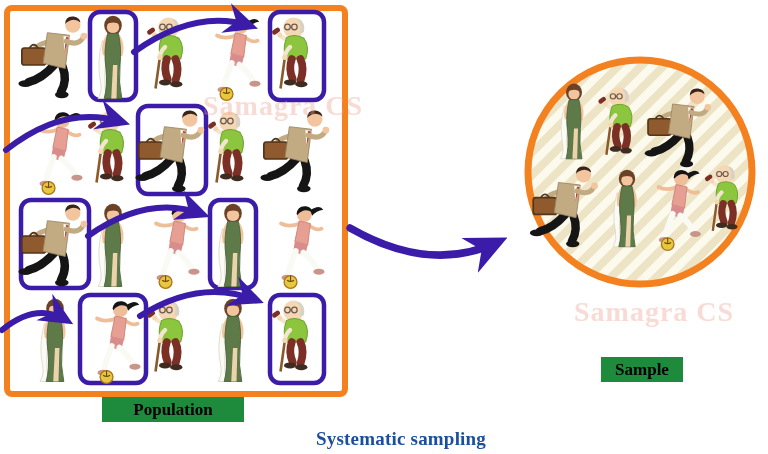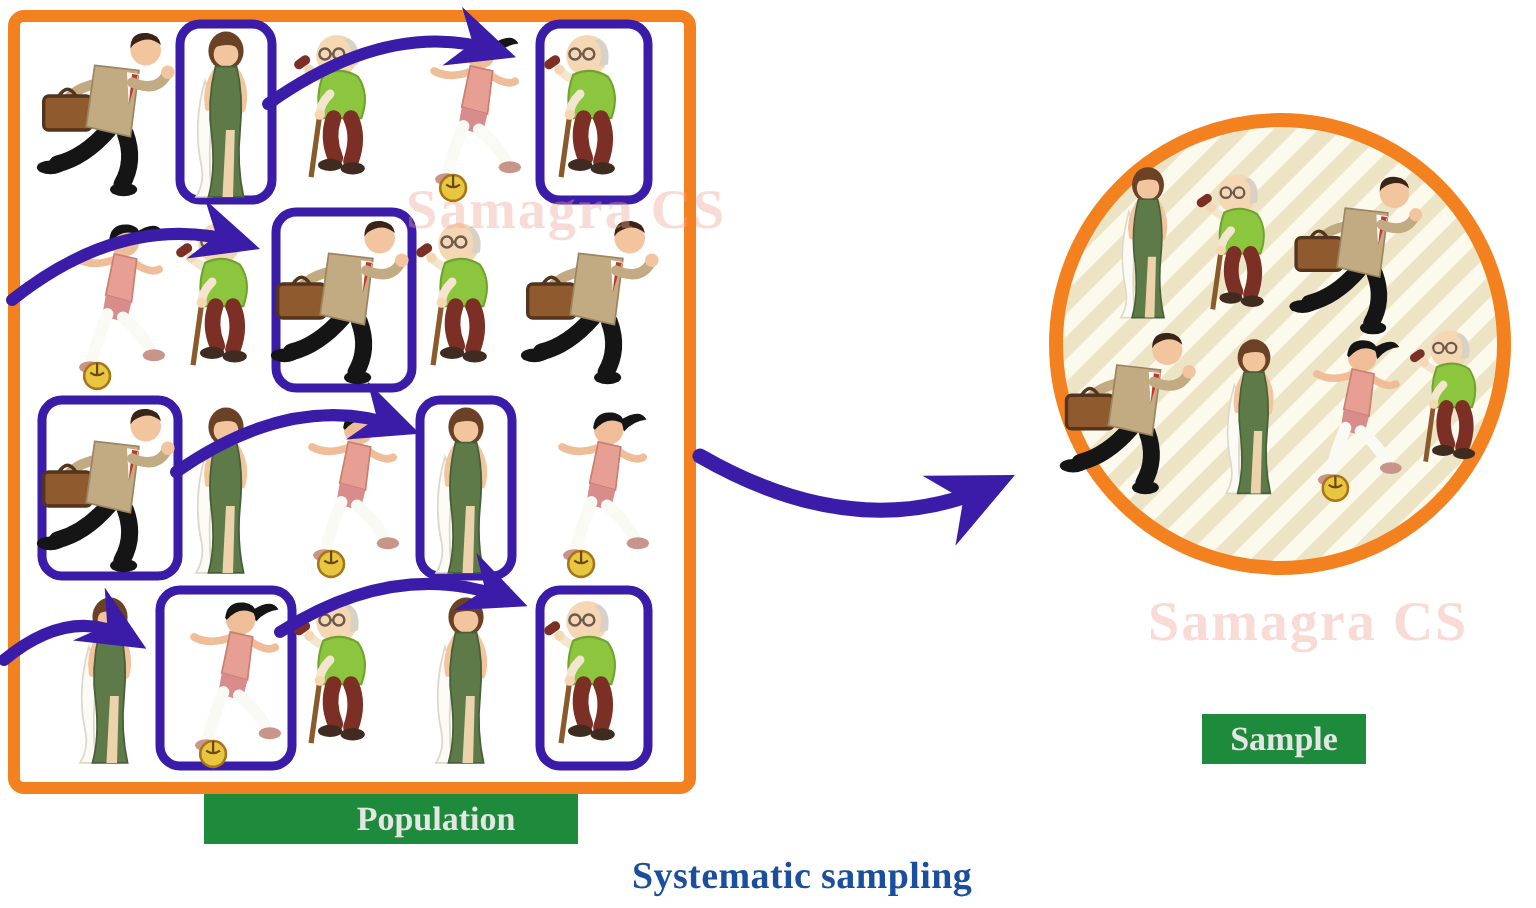--- a/index.html
+++ b/index.html
@@ -2,24 +2,24 @@
 <html><head>
 <meta charset="utf-8">
 <style>
   html,body{margin:0;padding:0;background:#fff;}
   .stage{
     position:relative;width:768px;height:454px;overflow:hidden;background:#ffffff;
     font-family:Liberation Serif, serif;
   }
   .stage svg.scene{position:absolute;left:0;top:0;}
   .tag{
-    position:absolute;color:#e5e5e5;font-weight:bold;font-size:17px;
+    position:absolute;color:#000000;font-weight:bold;font-size:17px;
     display:flex;align-items:center;justify-content:center;
   }
-  .tag.population{left:102px;top:397px;width:142px;height:25px;padding-left:45px;}
+  .tag.population{left:102px;top:397px;width:142px;height:25px;}
   .tag.sample{left:601px;top:357px;width:82px;height:25px;}
   .diagram-title{
     position:absolute;left:316px;top:428px;font-size:19px;font-weight:bold;
     letter-spacing:0.2px;white-space:nowrap;
   }
   .watermark{
     position:absolute;font-size:28px;font-weight:bold;letter-spacing:1px;
     color:rgba(238,160,148,0.38);white-space:nowrap;pointer-events:none;
   }
   .watermark.wm-pop{left:203px;top:90px;}

